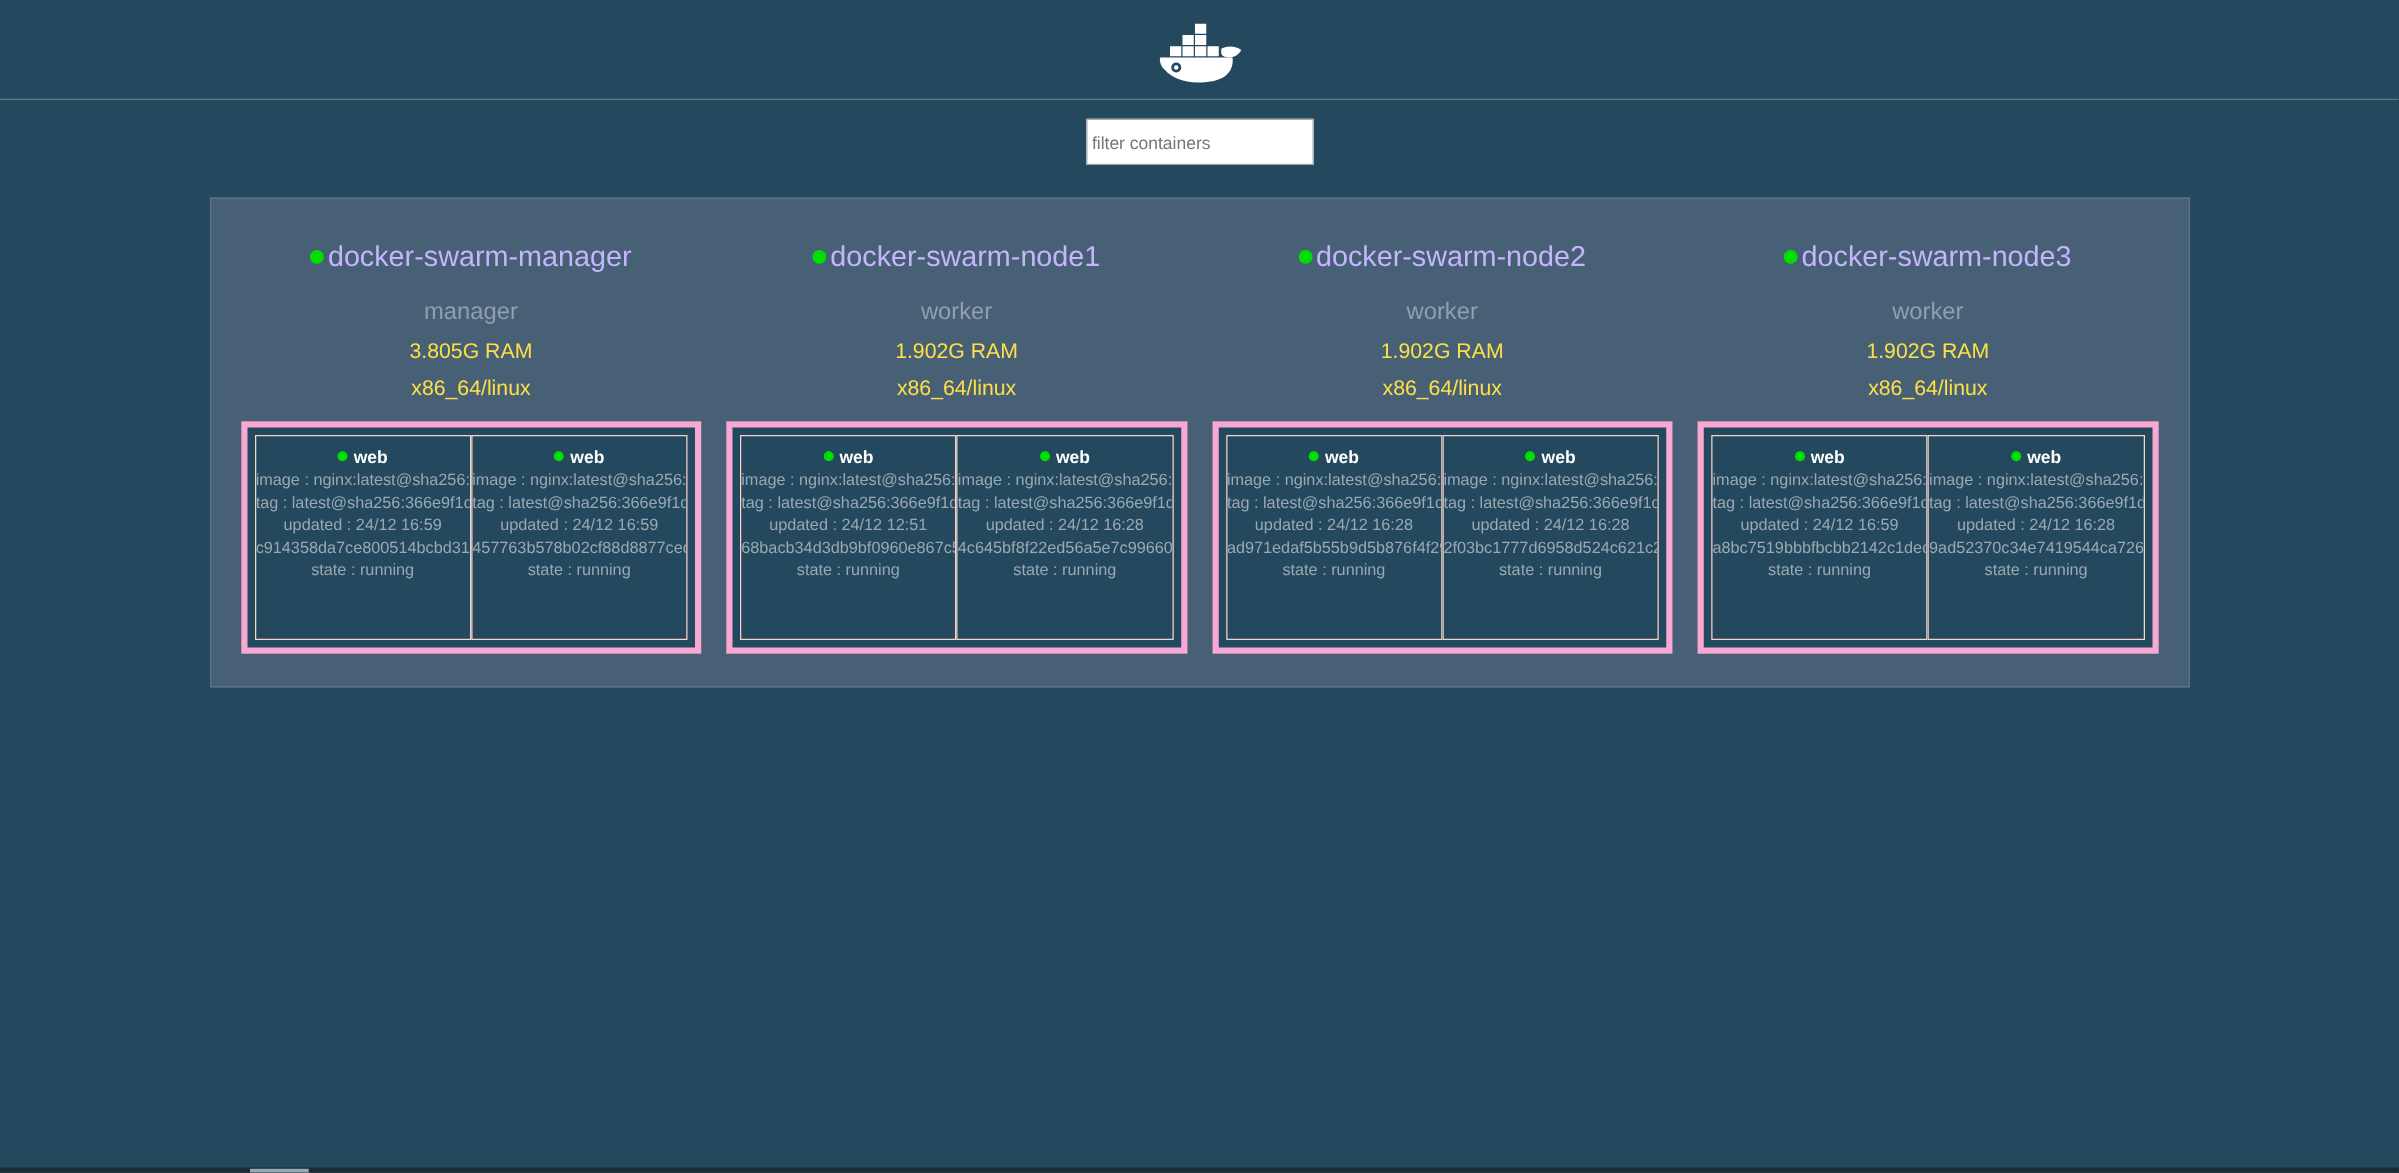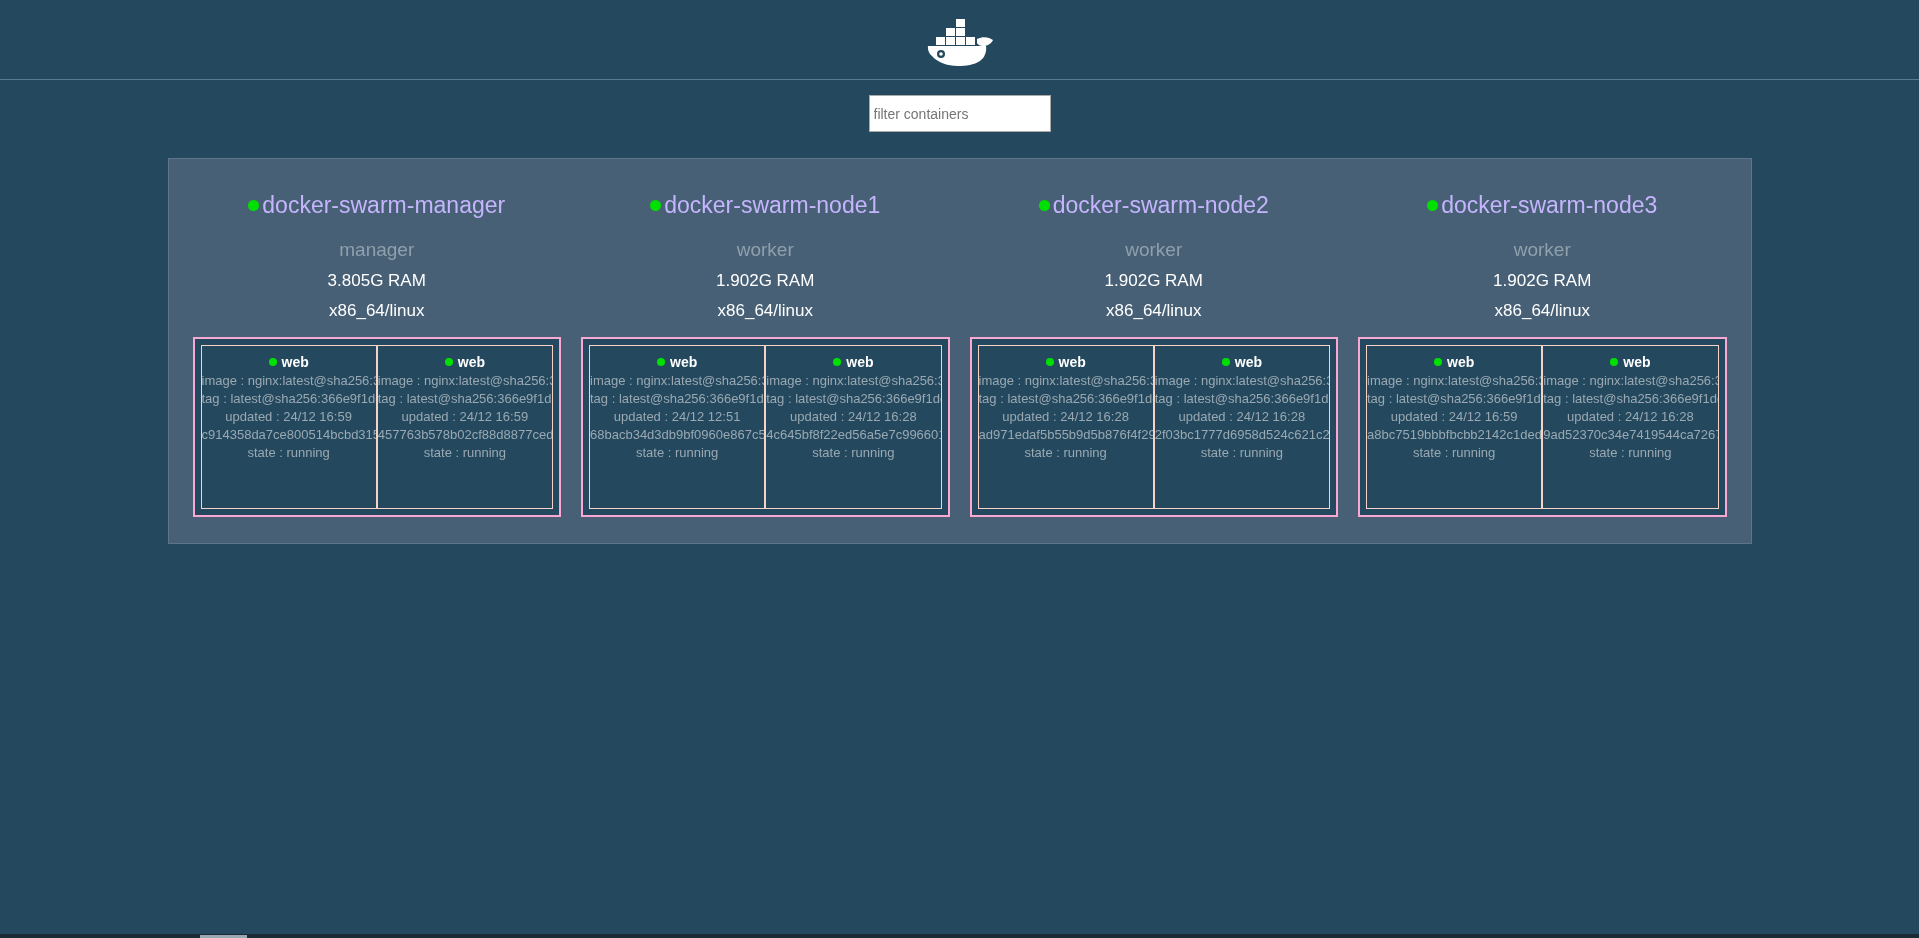--- a/index.html
+++ b/index.html
@@ -89,31 +89,31 @@
   }
   .node-role {
     font-size: 19px;
     font-weight: normal;
     color: #8fa0ac;
     line-height: 26px;
     margin-top: 17px;
   }
   .node-mem, .node-arch {
     font-size: 17px;
-    color: #ffffff;
+    color: #fde047;
     line-height: 24px;
     margin-top: 6px;
   }
   .node-arch { margin-bottom: 14px; }
 
   
   .containers {
     width: 100%;
     background: #24495e;
-    border: 2px solid #f9a8d4;
+    border: 5px solid #f9a8d4;
     padding: 6px;
     display: flex;
     min-height: 178px;
   }
   .container-card {
     flex: 1 1 0;
     min-width: 0;
     height: 164px;
     border: 1px solid #f6d3c9;
     background: #24495e;

